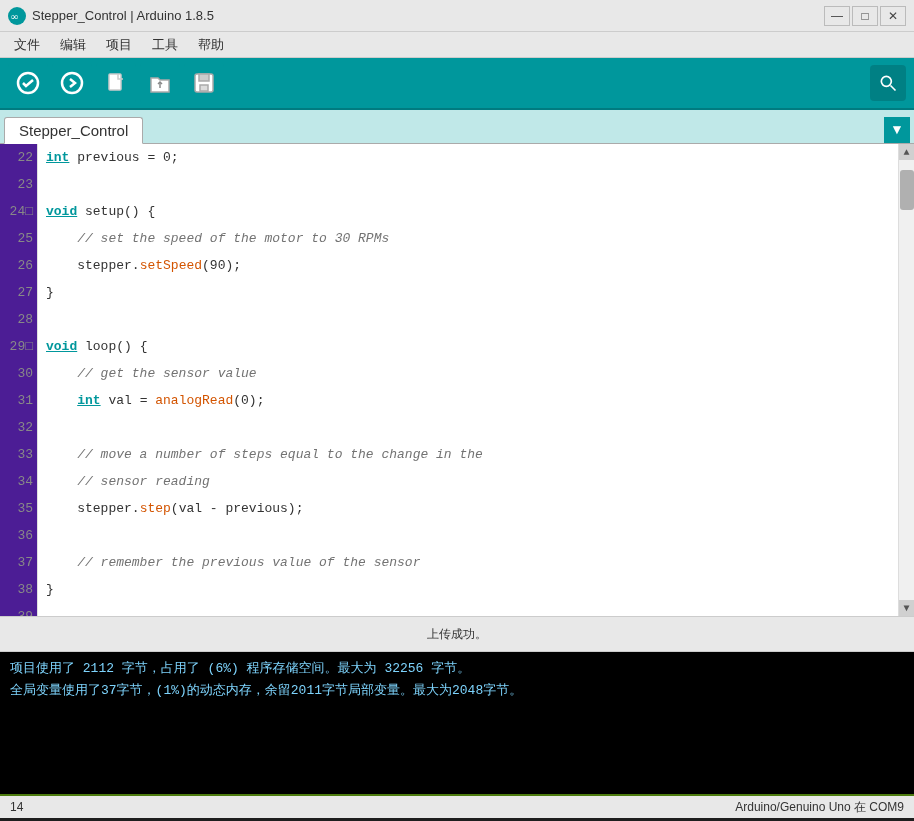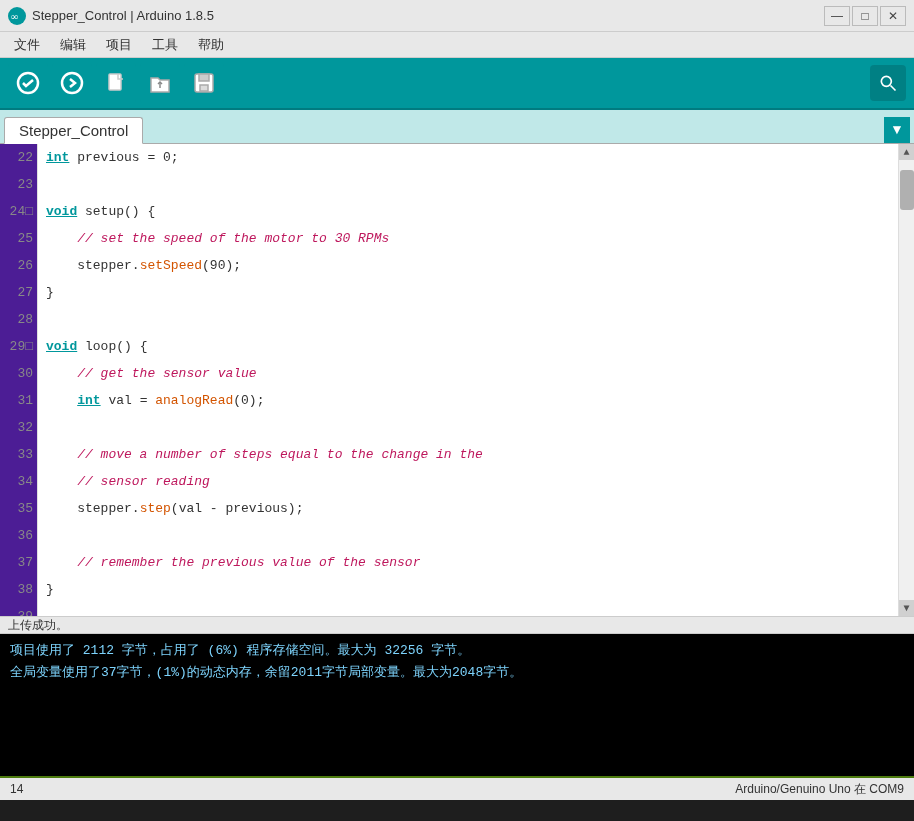--- a/index.html
+++ b/index.html
@@ -70,35 +70,35 @@
       border-right: 1px solid #e0e0e0; flex-shrink: 0;
       overflow: hidden;
     }
     #code-area {
       flex: 1; padding: 0 8px; overflow: hidden; font-size: 13px;
       line-height: 27px; color: #333;
     }
     .code-line { display: flex; align-items: center; height: 27px; white-space: pre; }
     .code-line .kw { color: #00979c; font-weight: bold; text-decoration: underline; }
     .code-line .fn { color: #d35400; }
-    .code-line .cm { color: #be185d; font-style: italic; }
+    .code-line .cm { color: #737373; font-style: italic; }
 
     
     #scrollbar {
       width: 16px; background: #f0f0f0; display: flex; flex-direction: column;
       align-items: center; border-left: 1px solid #ddd;
     }
     .scroll-arrow { width: 16px; height: 16px; background: #d0d0d0; display: flex; align-items: center; justify-content: center; cursor: pointer; font-size: 10px; color: #555; }
     .scroll-track { flex: 1; width: 16px; position: relative; }
     .scroll-thumb { width: 14px; height: 40px; background: #b0b0b0; border-radius: 3px; position: absolute; top: 10px; left: 1px; cursor: pointer; }
 
     
     #status-bar {
-      background: #e8e8e8; height: 18px; display: flex; align-items: center;
-      padding: 0 8px; border-top: 1px solid #ccc; border-bottom: 1px solid #ccc;
+      background: #e8e8e8; height: 36px; display: flex; align-items: center;
+      padding: 0 8px; border-top: 1px solid #ccc; border-bottom: 1px solid #ccc; justify-content: center;
     }
     #status-text { font-family: Arial, sans-serif; font-size: 12px; color: #333; }
 
     
     #output-area {
       background: black; color: #7dd3fc; font-size: 13px; line-height: 22px;
       padding: 6px 10px; flex: 1; overflow: hidden;
       height: 142px;
     }
     .output-line { white-space: pre-wrap; }

